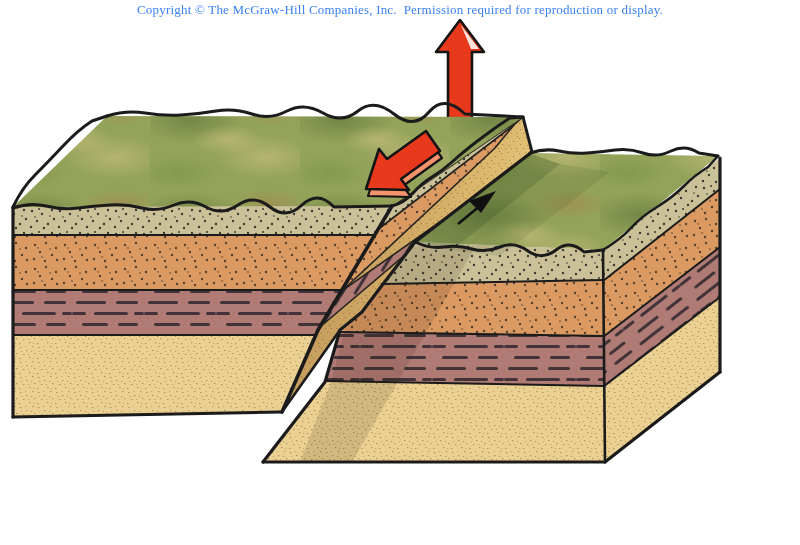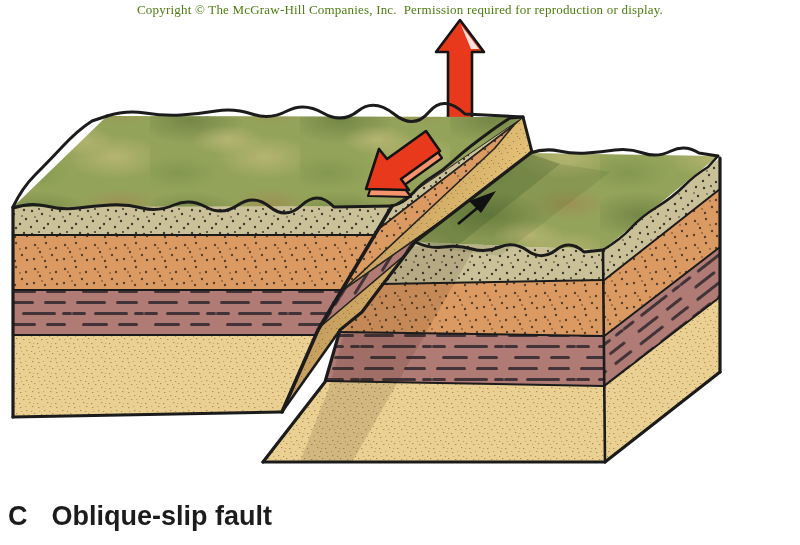--- a/index.html
+++ b/index.html
@@ -1,19 +1,19 @@
 <!DOCTYPE html>
 <html><head>
 <meta charset="utf-8">
 <style>
   html,body{margin:0;padding:0;background:#fff;}
   .stage{position:relative;width:800px;height:545px;background:#fff;overflow:hidden;
          font-family:"Liberation Sans",sans-serif;}
   .copyright{position:absolute;top:2px;left:0;width:100%;text-align:center;
-             font-family:"Liberation Serif",serif;font-size:13px;color:#4d7c0f;
+             font-family:"Liberation Serif",serif;font-size:13px;color:#3b82f6;
              letter-spacing:.2px;white-space:pre;}
   .diagram-svg{position:absolute;top:0;left:0;}
   .caption{position:absolute;left:8px;top:501px;font-weight:bold;font-size:27px;
            color:#1c1c1c;font-family:"Liberation Sans",sans-serif;}
   .caption .cap-letter{margin-right:24px;}
 </style>
 </head>
 <body>
 
 <div class="stage">
@@ -244,17 +244,14 @@
         <path d="M13,208 q17,-6 33,-2 t32,2 t32,-3 t32,3 t32,-3 t32,2 t32,-2 t32,2 t32,-2 t32,2 L392,206" stroke-width="3"></path>
       </g>
     </g>
 
     <g>
       <polygon points="428,138 389,166 381,156 368,196 411,197 403,186 442,158" stroke="#141414" stroke-width="2.2" stroke-linejoin="round" fill="#f5936c"></polygon>
       <polygon points="426,131 387,159 379,149 366,189 409,190 401,179 440,151" stroke="#141414" stroke-width="2.6" stroke-linejoin="round" fill="#e8391d"></polygon>
     </g>
   </svg>
 
-  <div class="caption">
-    <span class="cap-letter">C</span><span>Oblique-slip fault</span>
-  </div>
 
 </div>
 
 </body></html>

